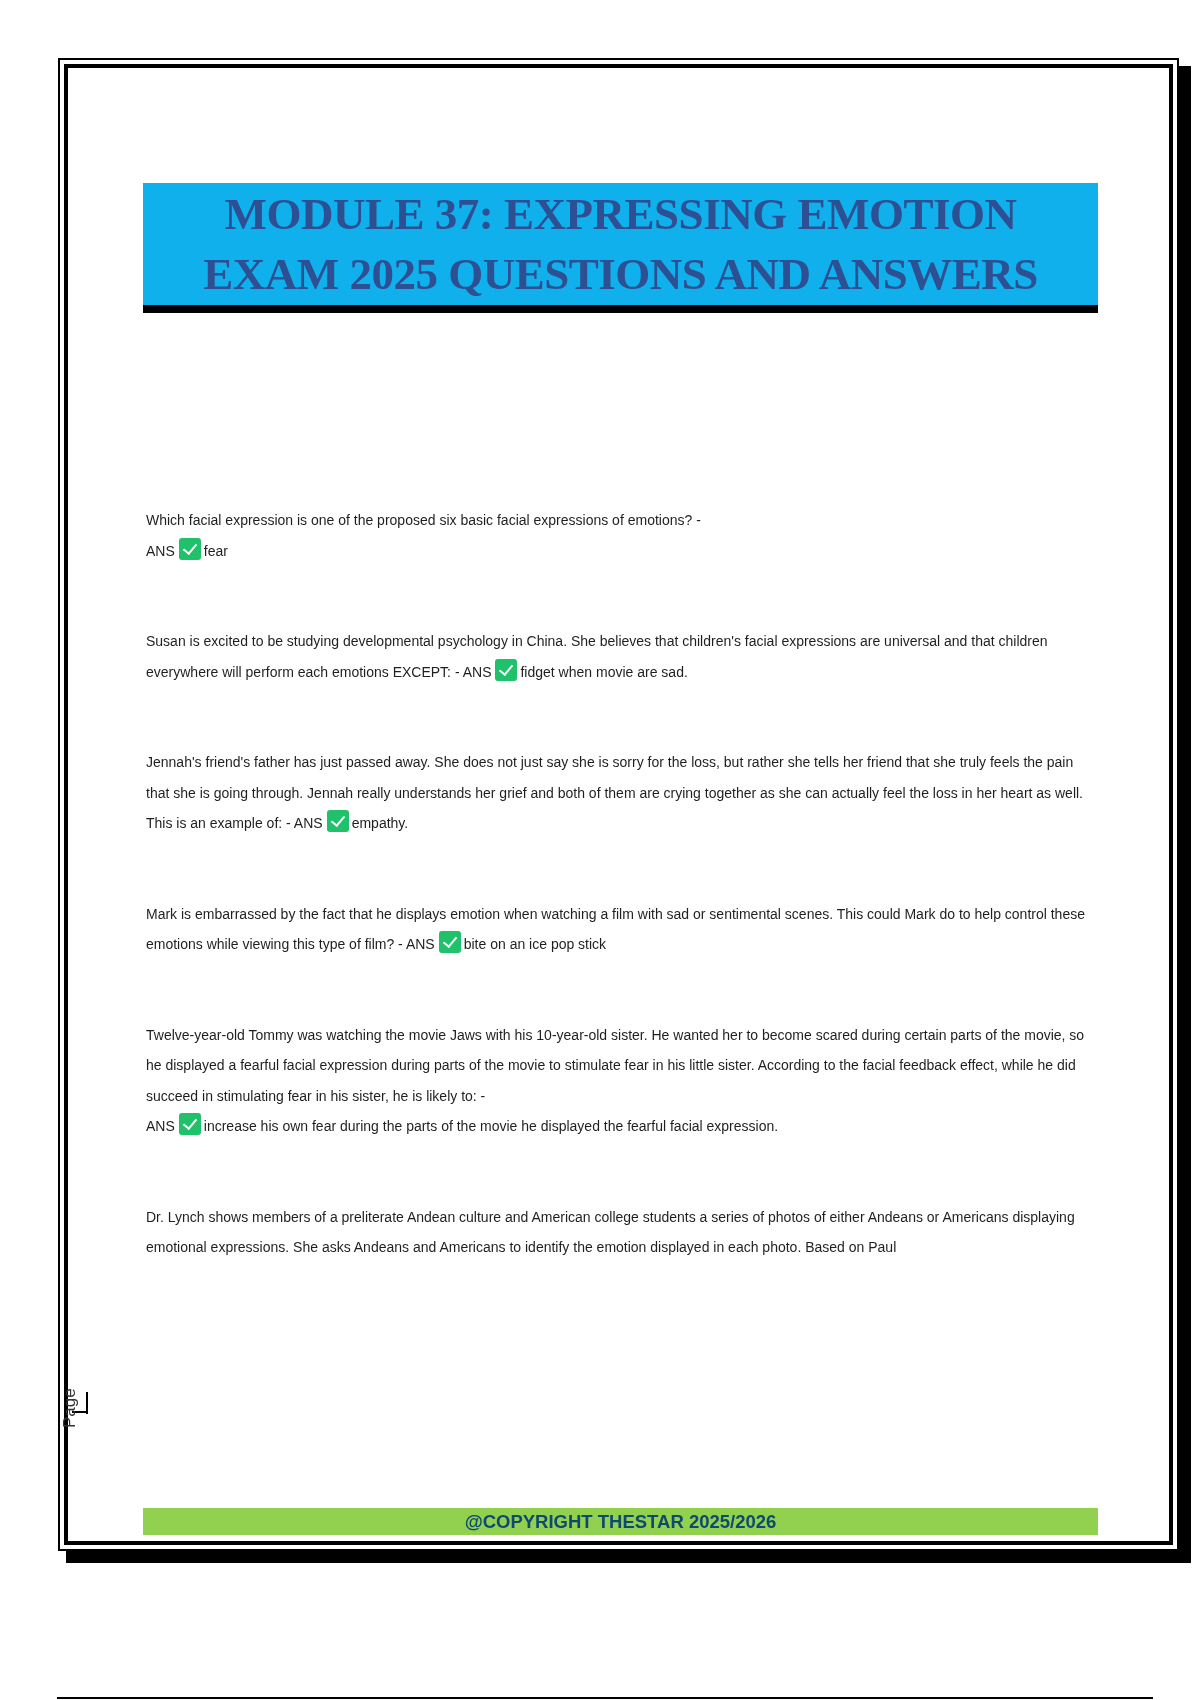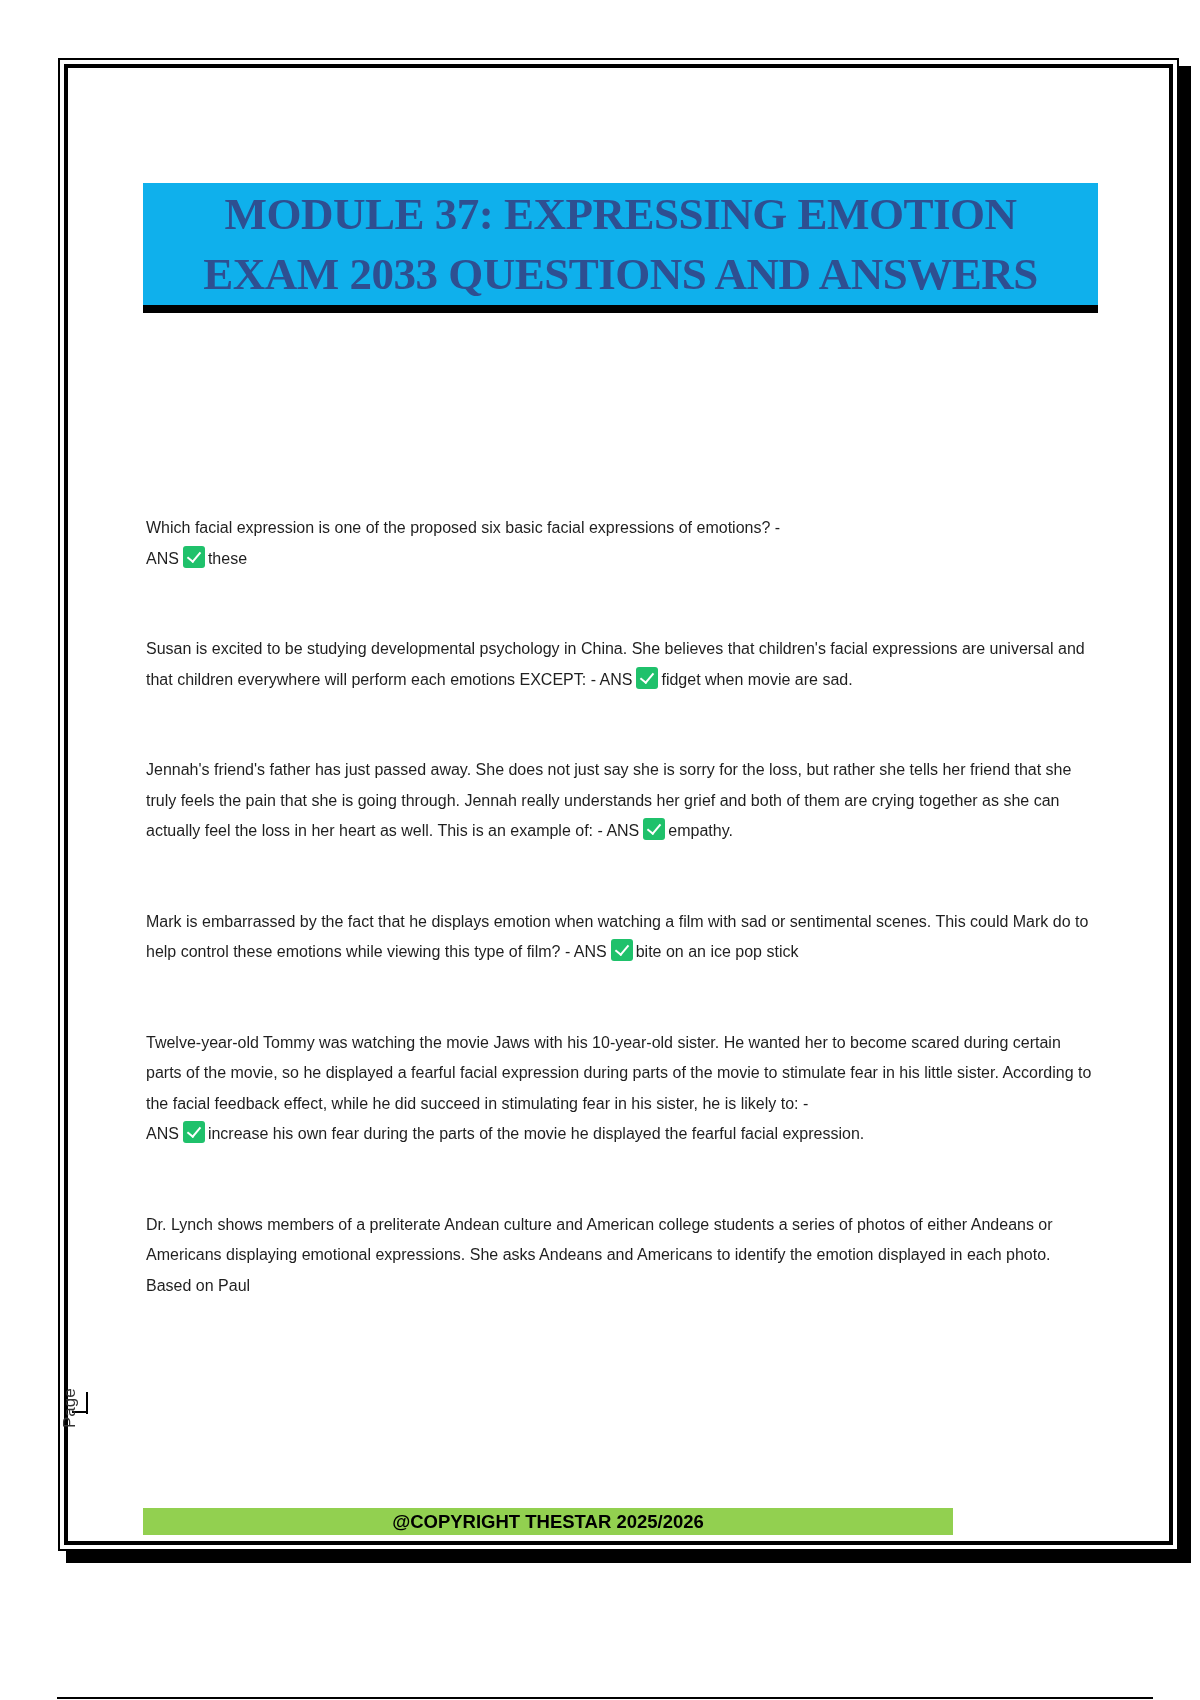--- a/index.html
+++ b/index.html
@@ -3,44 +3,44 @@
 <meta charset="utf-8">
 <style>
   html, body { margin: 0; padding: 0; background: #ffffff; }
   body { width: 1200px; height: 1700px; position: relative; overflow: hidden; font-family: "Liberation Sans", "DejaVu Sans", sans-serif; color: #1a1a1a; }
   .shadow { position: absolute; left: 66px; top: 66px; width: 1125px; height: 1497px; background: #000; }
   .frame-outer { position: absolute; left: 58px; top: 58px; width: 1121px; height: 1493px; background: #fff; border: 2px solid #000; box-sizing: border-box; }
   .frame-inner { position: absolute; left: 4px; top: 4px; right: 4px; bottom: 4px; border: 4px solid #000; background: #fff; }
   .title-bar { position: absolute; left: 143px; top: 183px; width: 955px; height: 122px; background: #0fb0ec; border-bottom: 8px solid #000; display: flex; flex-direction: column; align-items: center; justify-content: center; }
   .title-line { font-family: "Liberation Serif", "DejaVu Serif", serif; font-weight: bold; font-size: 45px; line-height: 60px; color: #2e4f91; letter-spacing: -0.5px; white-space: nowrap; }
   .content { position: absolute; left: 146px; top: 505px; width: 950px; }
-  .qa { font-size: 16px; line-height: 30.5px; margin: 8px 0 60px 0; color: #1f1f1f; }
+  .qa { font-size: 14px; line-height: 30.5px; margin: 0 0 60px 0; color: #1f1f1f; }
   .check { display: inline-block; width: 22px; height: 22px; background: #1fc16b; border-radius: 3px; vertical-align: -4px; margin: 0 3px 0 4px; position: relative; }
   .check::after { content: ""; position: absolute; left: 7px; top: 3px; width: 6px; height: 11px; border-right: 2.5px solid #fff; border-bottom: 2.5px solid #fff; transform: rotate(40deg); }
   .page-tick-v { position: absolute; left: 86px; top: 1392px; width: 2px; height: 22px; background: #000; }
   .page-tick-h { position: absolute; left: 72px; top: 1411px; width: 16px; height: 2px; background: #000; }
   .page-text { position: absolute; left: 60px; top: 1428px; font-size: 17px; color: #333; transform: rotate(-90deg); transform-origin: left top; white-space: nowrap; }
-  .footer-bar { position: absolute; left: 143px; top: 1508px; width: 810px; height: 27px; background: #92d050; display: flex; align-items: center; justify-content: center; font-weight: bold; font-size: 18.5px; color: #000000; }
+  .footer-bar { position: absolute; left: 143px; top: 1508px; width: 955px; height: 27px; background: #92d050; display: flex; align-items: center; justify-content: center; font-weight: bold; font-size: 18.5px; color: #0c4a6e; }
   .bottom-rule { position: absolute; left: 57px; top: 1697px; width: 1096px; height: 2px; background: #000; }
 </style>
 </head>
 <body>
 
 <div class="shadow"></div>
 <div class="frame-outer">
   <div class="frame-inner"></div>
 </div>
 
 <div class="title-bar">
   <div class="title-line">MODULE 37: EXPRESSING EMOTION</div>
-  <div class="title-line">EXAM 2033 QUESTIONS AND ANSWERS</div>
+  <div class="title-line">EXAM 2025 QUESTIONS AND ANSWERS</div>
 </div>
 
 <div class="content">
-  <p class="qa"><span>Which facial expression is one of the proposed six basic facial expressions of emotions? -</span><br><span>ANS</span><span class="check"></span><span>these</span></p>
+  <p class="qa"><span>Which facial expression is one of the proposed six basic facial expressions of emotions? -</span><br><span>ANS</span><span class="check"></span><span>fear</span></p>
 
   <p class="qa"><span>Susan is excited to be studying developmental psychology in China. She believes that children's facial expressions are universal and that children everywhere will perform each emotions EXCEPT: -</span> <span>ANS</span><span class="check"></span><span>fidget when movie are sad.</span></p>
 
   <p class="qa"><span>Jennah's friend's father has just passed away. She does not just say she is sorry for the loss, but rather she tells her friend that she truly feels the pain that she is going through. Jennah really understands her grief and both of them are crying together as she can actually feel the loss in her heart as well. This is an example of: -</span> <span>ANS</span><span class="check"></span><span>empathy.</span></p>
 
   <p class="qa"><span>Mark is embarrassed by the fact that he displays emotion when watching a film with sad or sentimental scenes. This could Mark do to help control these emotions while viewing this type of film? -</span> <span>ANS</span><span class="check"></span><span>bite on an ice pop stick</span></p>
 
   <p class="qa"><span>Twelve-year-old Tommy was watching the movie Jaws with his 10-year-old sister. He wanted her to become scared during certain parts of the movie, so he displayed a fearful facial expression during parts of the movie to stimulate fear in his little sister. According to the facial feedback effect, while he did succeed in stimulating fear in his sister, he is likely to: -</span><br><span>ANS</span><span class="check"></span><span>increase his own fear during the parts of the movie he displayed the fearful facial expression.</span></p>
 
   <p class="qa"><span>Dr. Lynch shows members of a preliterate Andean culture and American college students a series of photos of either Andeans or Americans displaying emotional expressions. She asks Andeans and Americans to identify the emotion displayed in each photo. Based on Paul</span></p>

